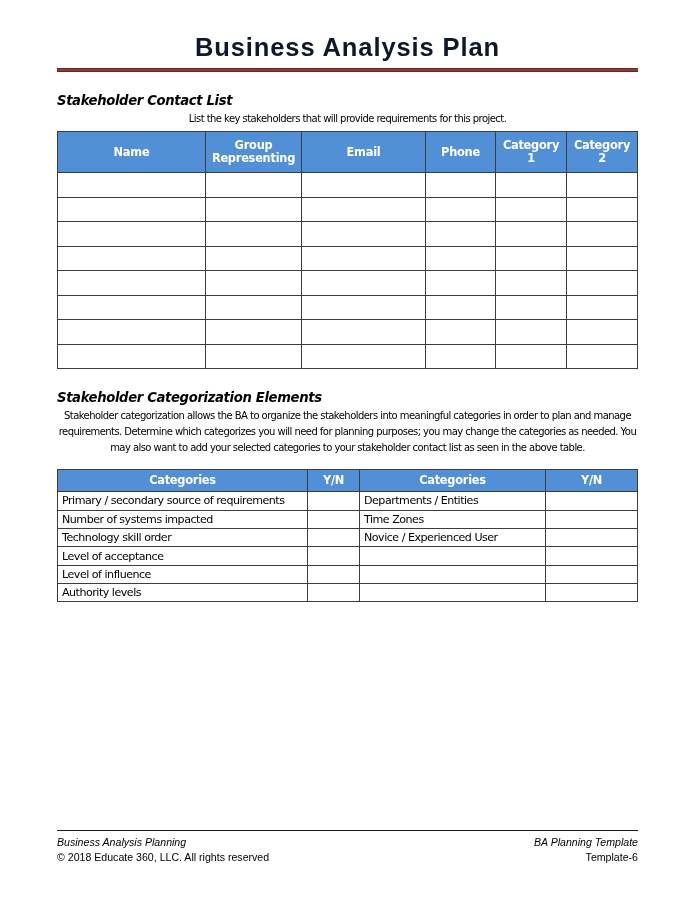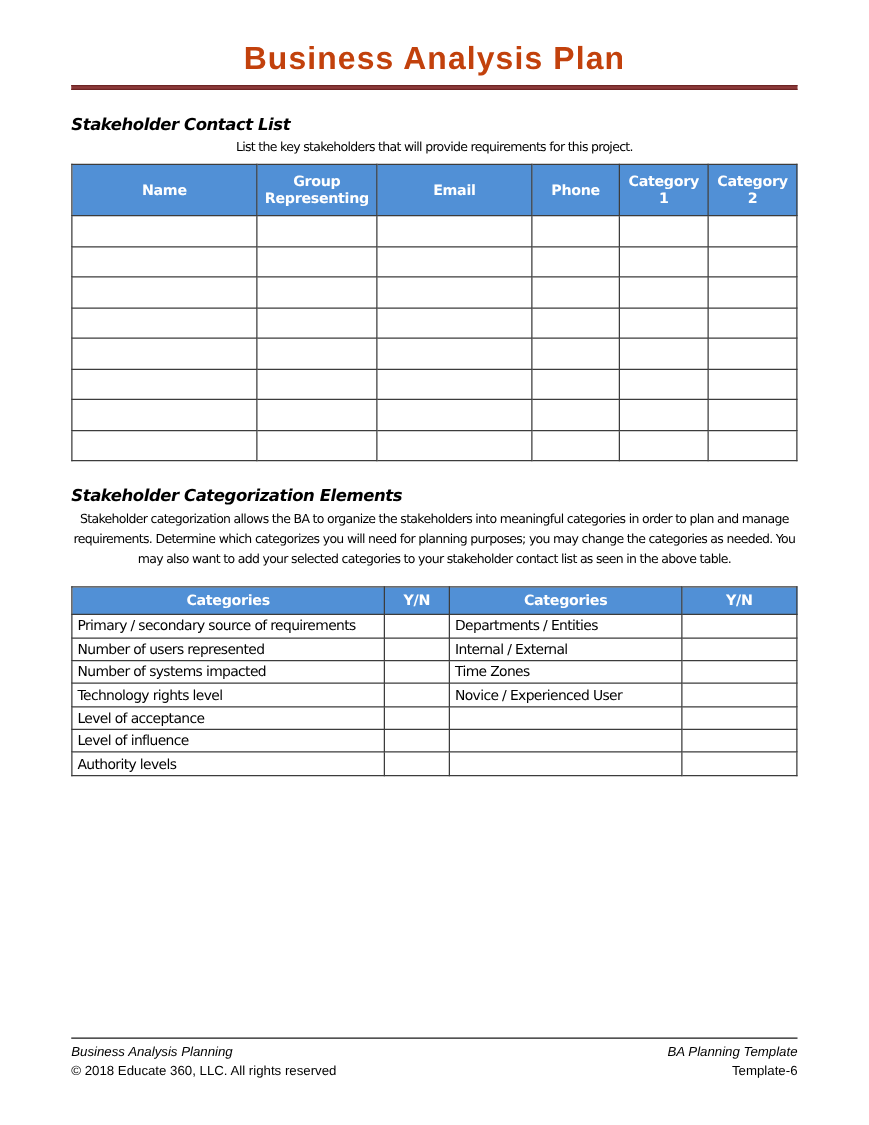--- a/index.html
+++ b/index.html
@@ -27,21 +27,21 @@
   
   .doc-title {
     margin: 0;
     padding-top: 34px;
     text-align: center;
     font-family: "Liberation Sans", sans-serif;
     font-weight: bold;
     font-size: 25.5px;
     letter-spacing: 0.9px;
     line-height: 1.05;
-    color: #c2410c;
+    color: #0f172a;
   }
   .title-rule {
     margin-top: 7px;
     height: 4px;
     border-top: 1px solid #6d2424;
     border-bottom: 1px solid #6d2424;
     background: #8d3a3a;
     box-sizing: border-box;
   }
 
@@ -255,33 +255,27 @@
         </tr>
       </thead>
       <tbody id="categorization-table-body">
           <tr>
             <td>Primary / secondary source of requirements</td>
             <td></td>
             <td>Departments / Entities</td>
             <td></td>
           </tr>
           <tr>
-            <td>Number of users represented</td>
-            <td></td>
-            <td>Internal / External</td>
-            <td></td>
-          </tr>
-          <tr>
             <td>Number of systems impacted</td>
             <td></td>
             <td>Time Zones</td>
             <td></td>
           </tr>
           <tr>
-            <td>Technology rights level</td>
+            <td>Technology skill order</td>
             <td></td>
             <td>Novice / Experienced User</td>
             <td></td>
           </tr>
           <tr>
             <td>Level of acceptance</td>
             <td></td>
             <td></td>
             <td></td>
           </tr>

